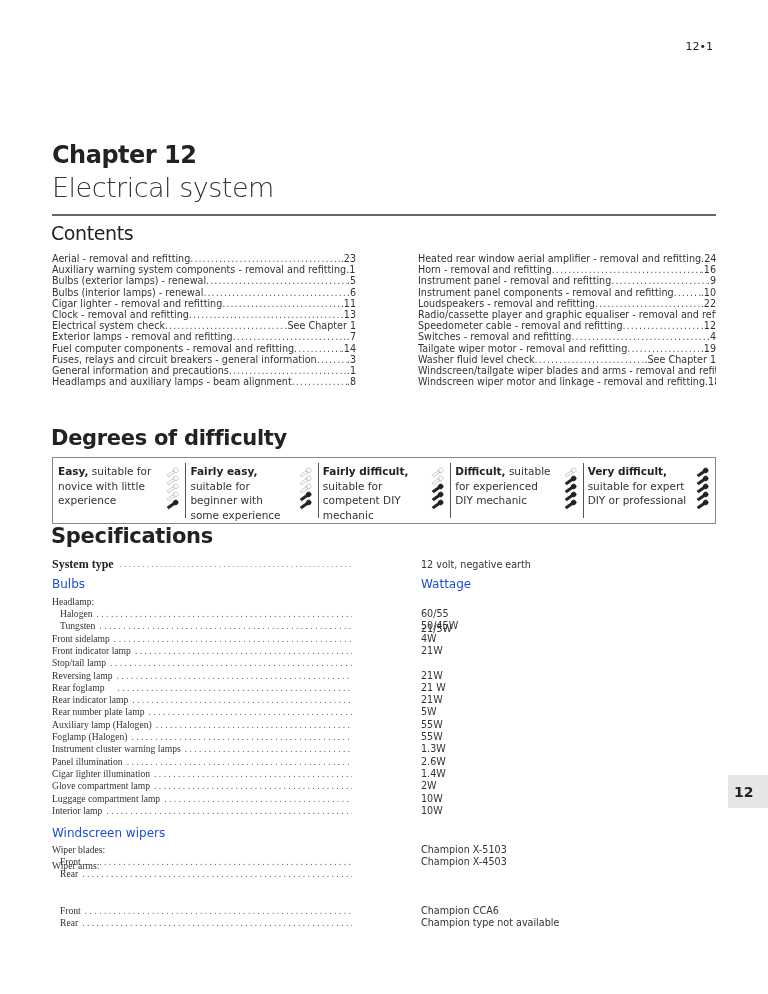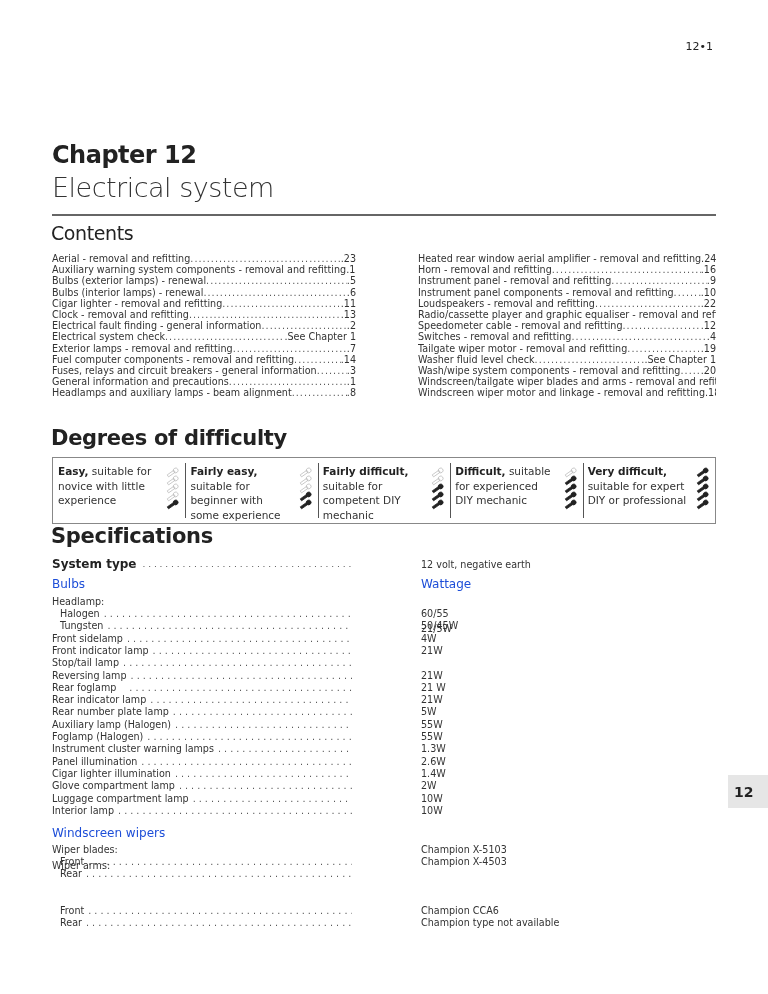--- a/index.html
+++ b/index.html
@@ -21,21 +21,21 @@
 
   .h-deg { position: absolute; left: 51px; top: 426px; font-size: 21px; font-weight: bold; color: #222; letter-spacing: -0.3px; }
   .diff-box { position: absolute; left: 52px; top: 457px; width: 664px; height: 67px; border: 1px solid #888; box-sizing: border-box; display: flex; }
   .diff-cell { flex: 1; position: relative; padding: 6px 0 0 5px; font-size: 10.5px; line-height: 14.5px; color: #333; }
   .diff-cell + .diff-cell::before { content: ""; position: absolute; left: 0; top: 5px; bottom: 5px; width: 1px; background: #555; }
   .diff-cell b { color: #222; }
   .diff-text { width: 100px; }
   .spanners { position: absolute; right: 6px; top: 9px; width: 14px; height: 44px; }
 
   .h-spec { position: absolute; left: 51px; top: 524px; font-size: 21px; font-weight: bold; color: #222; letter-spacing: -0.3px; }
-  .spec-row { position: absolute; left: 52px; width: 300px; display: flex; white-space: nowrap; overflow: hidden; font-size: 9.6px; line-height: 12.3px; color: #333; }
+  .spec-row { position: absolute; left: 52px; width: 300px; display: flex; white-space: nowrap; overflow: hidden; font-size: 9.6px; line-height: 12.3px; color: #333; font-family: Liberation Serif, serif; }
   .spec-row .dots { flex: 1 1 auto; overflow: hidden; color: #555; }
   .spec-row .dots::before { content: ". . . . . . . . . . . . . . . . . . . . . . . . . . . . . . . . . . . . . . . . . . . . . . . . . . . . . . . . . . . . . . . . . . . . . . . . . . . . . . . . . . . . . . . ."; }
   .spec-val { position: absolute; left: 421px; font-size: 9.6px; line-height: 12.3px; color: #333; white-space: nowrap; }
   .sub-h { position: absolute; font-size: 12px; font-weight: normal; color: #1d4ed8; }
   .indent { padding-left: 8px; }
   .tab12 { position: absolute; left: 728px; top: 775px; width: 40px; height: 33px; background: #e6e6e6; font-size: 14px; font-weight: bold; color: #222; display: flex; align-items: center; padding-left: 6px; box-sizing: border-box; }
 </style>
 </head>
 <body>
 
@@ -72,25 +72,20 @@
       <span class="toc-label">Cigar lighter - removal and refitting</span>
       <span class="toc-dots"></span>
       <span class="toc-page">.11</span>
     </div>
     <div class="toc-row">
       <span class="toc-label">Clock - removal and refitting</span>
       <span class="toc-dots"></span>
       <span class="toc-page">.13</span>
     </div>
     <div class="toc-row">
-      <span class="toc-label">Electrical fault finding - general information</span>
-      <span class="toc-dots"></span>
-      <span class="toc-page">.2</span>
-    </div>
-    <div class="toc-row">
       <span class="toc-label">Electrical system check</span>
       <span class="toc-dots"></span>
       <span class="toc-page">.See Chapter 1</span>
     </div>
     <div class="toc-row">
       <span class="toc-label">Exterior lamps - removal and refitting</span>
       <span class="toc-dots"></span>
       <span class="toc-page">.7</span>
     </div>
     <div class="toc-row">
@@ -156,25 +151,20 @@
     </div>
     <div class="toc-row">
       <span class="toc-label">Tailgate wiper motor - removal and refitting</span>
       <span class="toc-dots"></span>
       <span class="toc-page">.19</span>
     </div>
     <div class="toc-row">
       <span class="toc-label">Washer fluid level check</span>
       <span class="toc-dots"></span>
       <span class="toc-page">.See Chapter 1</span>
-    </div>
-    <div class="toc-row">
-      <span class="toc-label">Wash/wipe system components - removal and refitting</span>
-      <span class="toc-dots"></span>
-      <span class="toc-page">.20</span>
     </div>
     <div class="toc-row">
       <span class="toc-label">Windscreen/tailgate wiper blades and arms - removal and refitting</span>
       <span class="toc-dots"></span>
     </div>
     <div class="toc-row">
       <span class="toc-label">Windscreen wiper motor and linkage -  removal and refitting</span>
       <span class="toc-dots"></span>
       <span class="toc-page">.18</span>
     </div>

